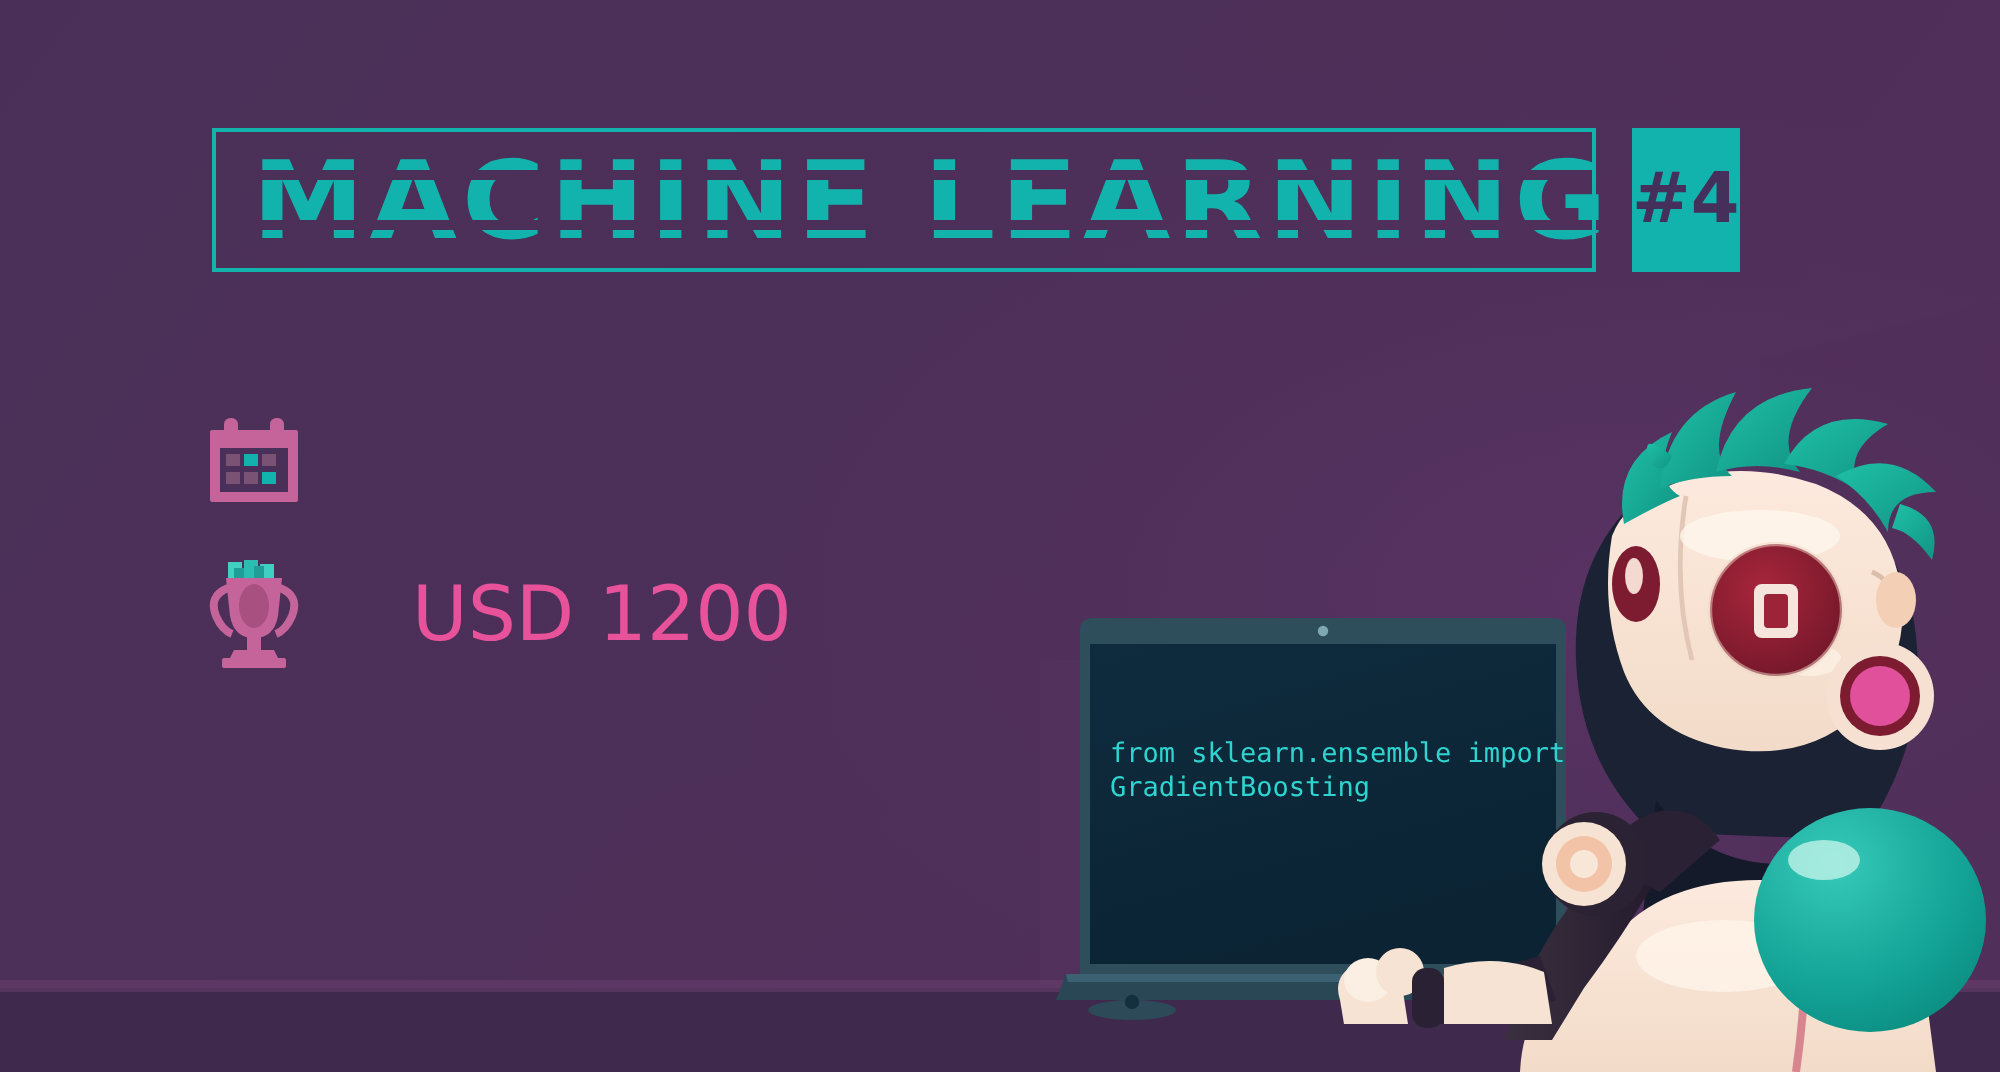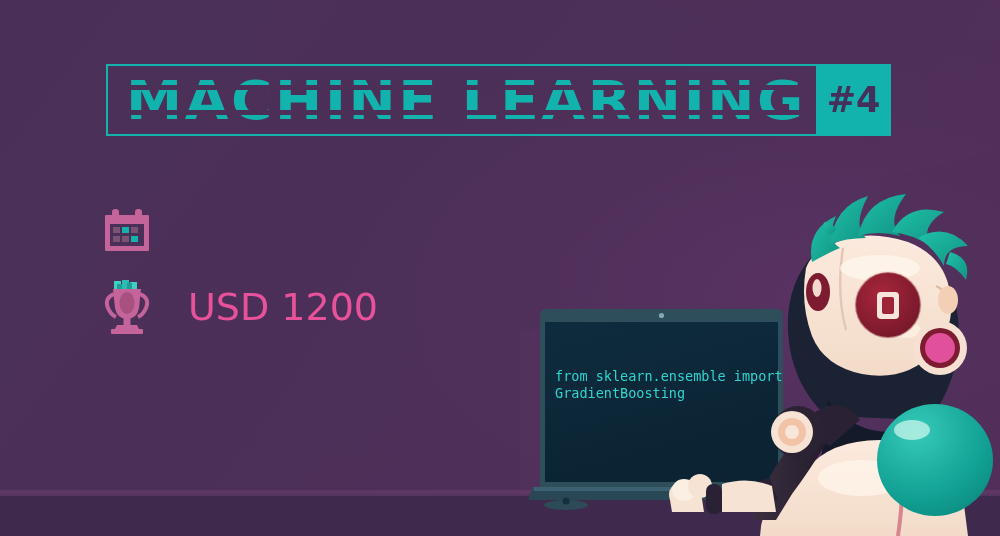--- a/index.html
+++ b/index.html
@@ -12,42 +12,42 @@
   .stage {
     position:absolute; inset:0; width:1000px; height:536px;
     background:
       radial-gradient(ellipse 700px 520px at 82% 55%, #53305c 0%, #4b2f57 45%, #4a3058 75%),
       linear-gradient(115deg, #4a3058 0%, #4d2f58 55%, #502f59 100%);
     overflow:hidden;
   }
 
   
   .banner {
-    position:absolute; left:106px; top:64px; width:785px; height:72px;
+    position:absolute; left:106px; top:64px; width:692px; height:72px;
     border:2px solid #12b3ad;
     display:flex; align-items:stretch;
   }
   .banner-title {
     flex:1; display:flex; align-items:center; padding-left:18px;
     letter-spacing:2px;
   }
   .badge {
     width:86px; background:#12b3ad;
     display:flex; align-items:center; justify-content:center;
     margin:-2px -2px -2px 0;
   }
   .badge span {
     font-family:"DejaVu Sans", sans-serif;
     font-weight:700; font-size:35px; color:#44305a; letter-spacing:0px;
   }
 
   
   .info { position:absolute; left:104px; top:192px; }
   .row { display:flex; align-items:center; height:74px; }
-  .row + .row { margin-top:4px; }
+  .row + .row { margin-top:4px;gap:18px; }
   .icon-wrap { width:62px; display:flex; align-items:center; justify-content:flex-start; }
   .row-label {
     font-family:"DejaVu Sans", sans-serif;
     font-size:38px; color:#e8529b; font-weight:400;
     margin-left:22px; white-space:nowrap;
   }
   .row-label sup { font-size:0.55em; vertical-align:super; }
 
   
   .scene { position:absolute; left:0; top:0; width:1000px; height:536px; }

